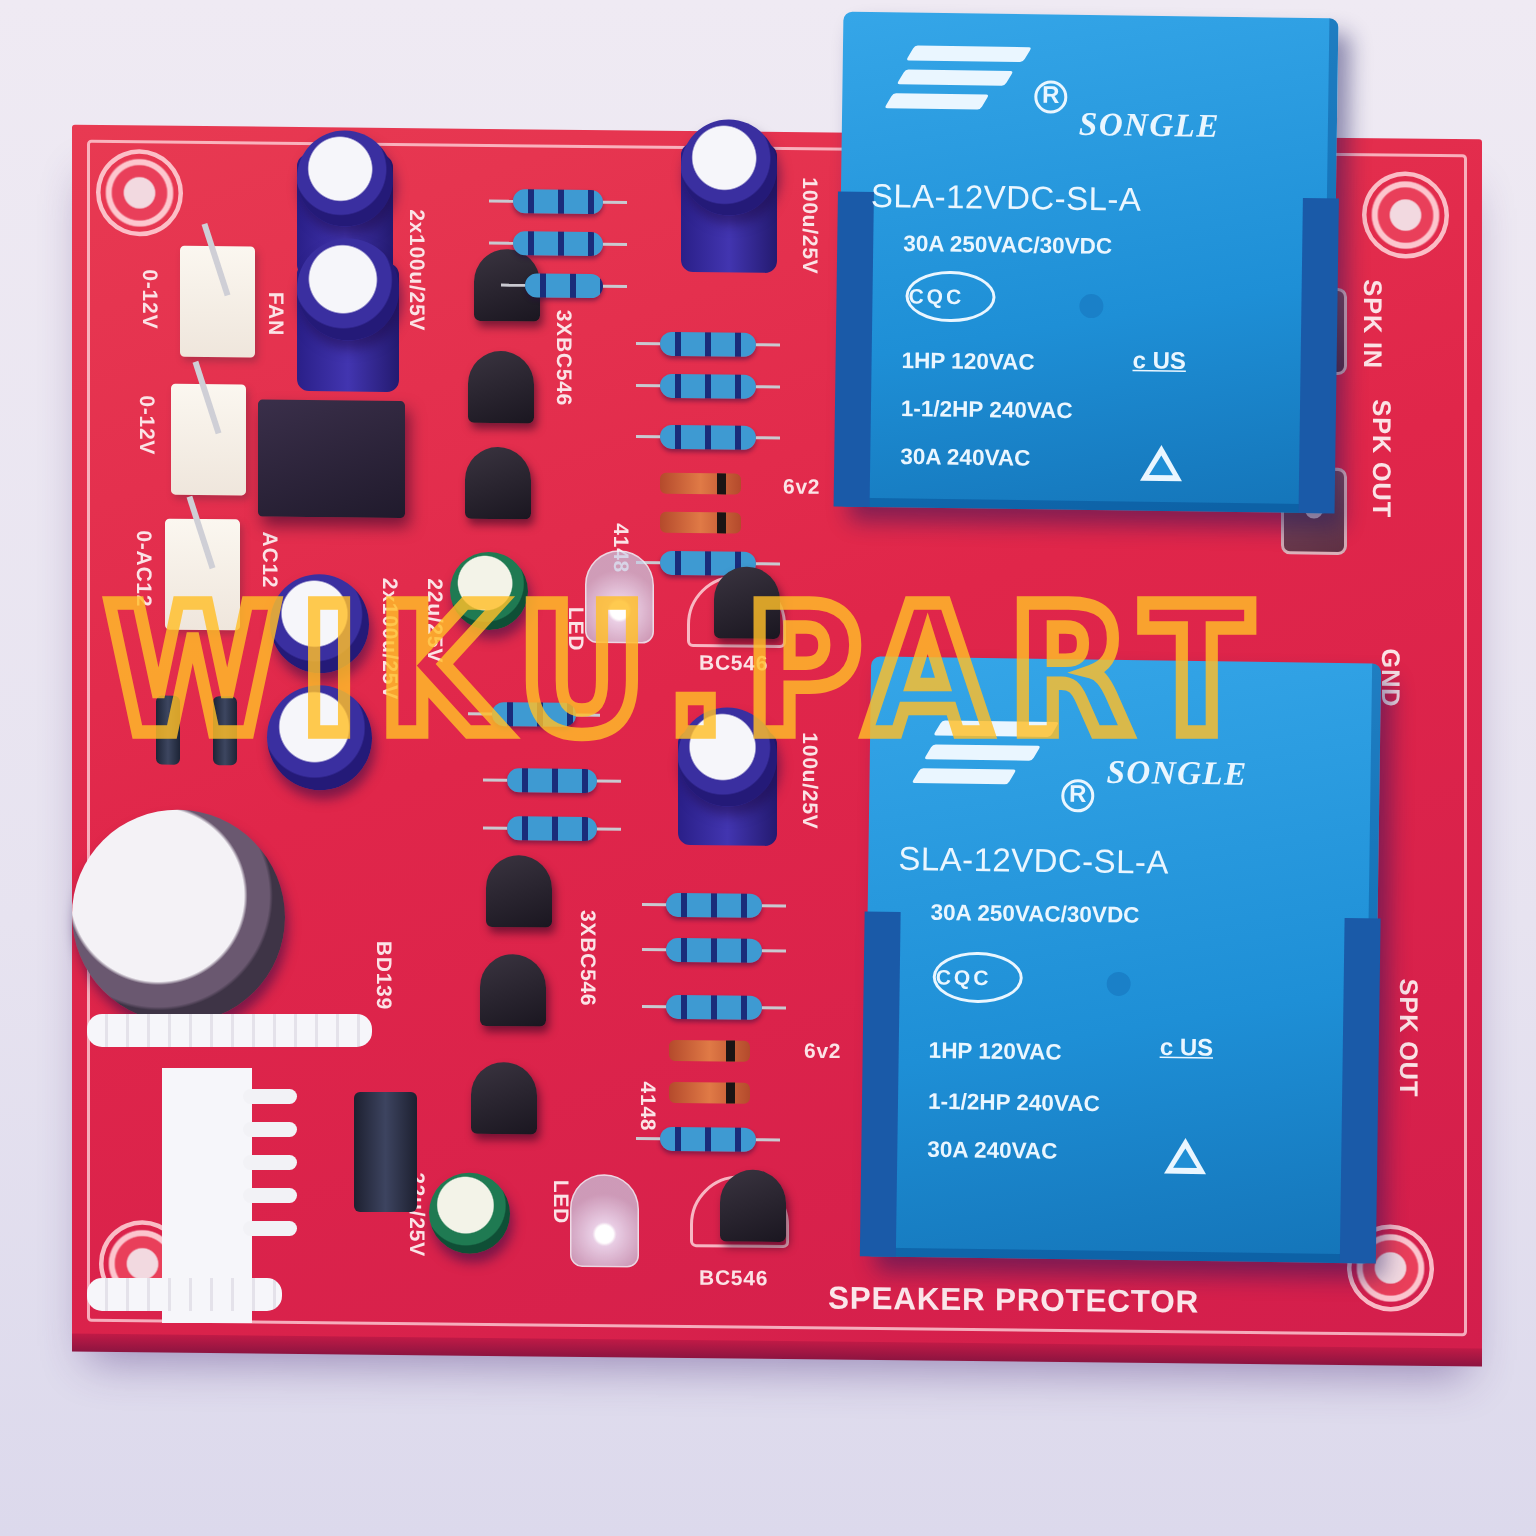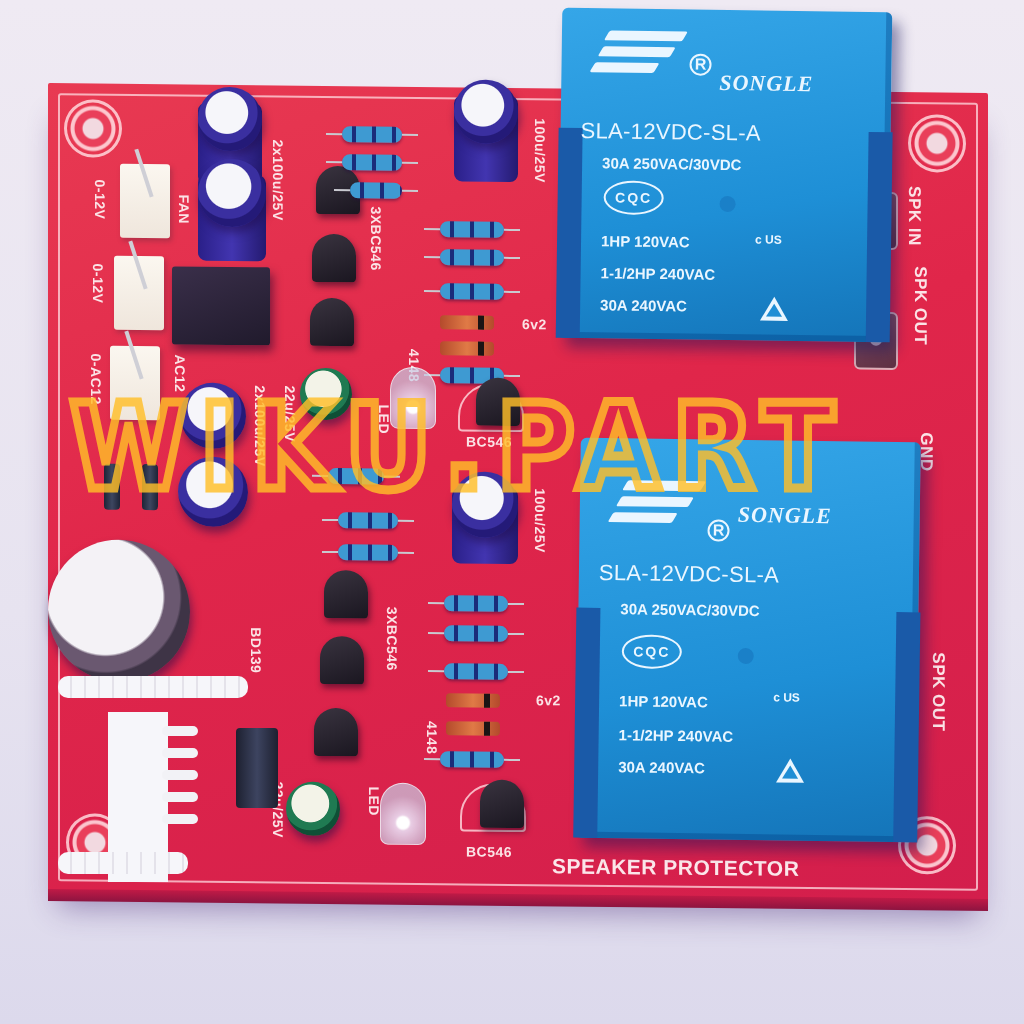--- a/index.html
+++ b/index.html
@@ -59,23 +59,23 @@
     .relay .logo-bars div {
       height: 10px; width: 78px; margin-bottom: 6px; background: #eaf6ff;
       transform: skewX(-30deg); border-radius: 2px;
     }
     .relay .logo-bars div:nth-child(2) { width: 72px; margin-left: -6px; }
     .relay .logo-bars div:nth-child(3) { width: 64px; margin-left: -14px; }
     .relay .reg { position: absolute; left: 128px; top: 44px; font-size: 16px; border: 2px solid #eaf6ff; border-radius: 50%; width: 22px; height: 22px; text-align:center; line-height: 18px; font-weight: bold;}
     .relay .brand { position: absolute; left: 158px; top: 20px; font-family: "Liberation Serif", serif; font-weight: bold; font-style: italic; font-size: 22px; letter-spacing: 1px; }
     .relay .model { position: absolute; left: 20px; top: 76px; font-size: 22px; letter-spacing: 0.3px; }
     .relay .line { position: absolute; left: 42px; font-size: 15px; font-weight: bold; }
-    .relay .cqc { position: absolute; left: 44px; top: 144px; width: 60px; height: 34px; border: 2px solid #eaf6ff; border-radius: 50%; font-size: 14px; font-weight: bold; text-align: center; line-height: 30px; letter-spacing: 2px; }
+    .relay .cqc { position: absolute; left: 44px; top: 144px; width: 60px; height: 34px; border: 2px solid #eaf6ff; border-radius: 50%; font-size: 14px; font-weight: bold; text-align: left; line-height: 30px; letter-spacing: 2px; }
     .relay .hole { position: absolute; left: 160px; top: 152px; width: 16px; height: 16px; border-radius: 50%; background: #1a80c8; }
-    .relay .ul { position: absolute; left: 178px; top: 200px; font-size: 12px; font-weight: bold; }
+    .relay .ul { position: absolute; left: 178px; top: 200px; font-size: 16px; font-weight: bold; text-decoration: underline; }
     .relay .tri { position: absolute; left: 198px; top: 252px; width: 0; height: 0;
       border-left: 14px solid transparent; border-right: 14px solid transparent; border-bottom: 24px solid #eaf6ff; }
     .relay .tri::after { content: ""; position: absolute; left: -8px; top: 7px; border-left: 8px solid transparent; border-right: 8px solid transparent; border-bottom: 13px solid #1f8ed5; }
 
     
     .cap {
       position: absolute; border-radius: 50%;
       background: radial-gradient(circle at 45% 40%, #f6f6fa 0 40%, #3a2fa0 42% 58%, #241a78 60%);
       box-shadow: 2px 6px 8px rgba(30,10,70,0.5);
     }

